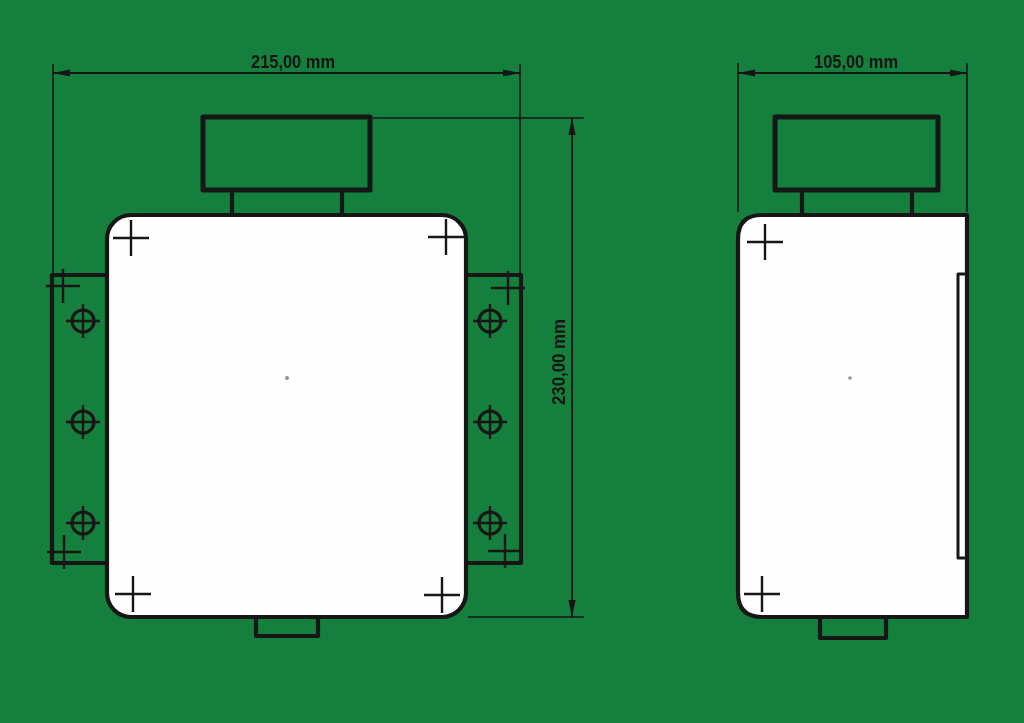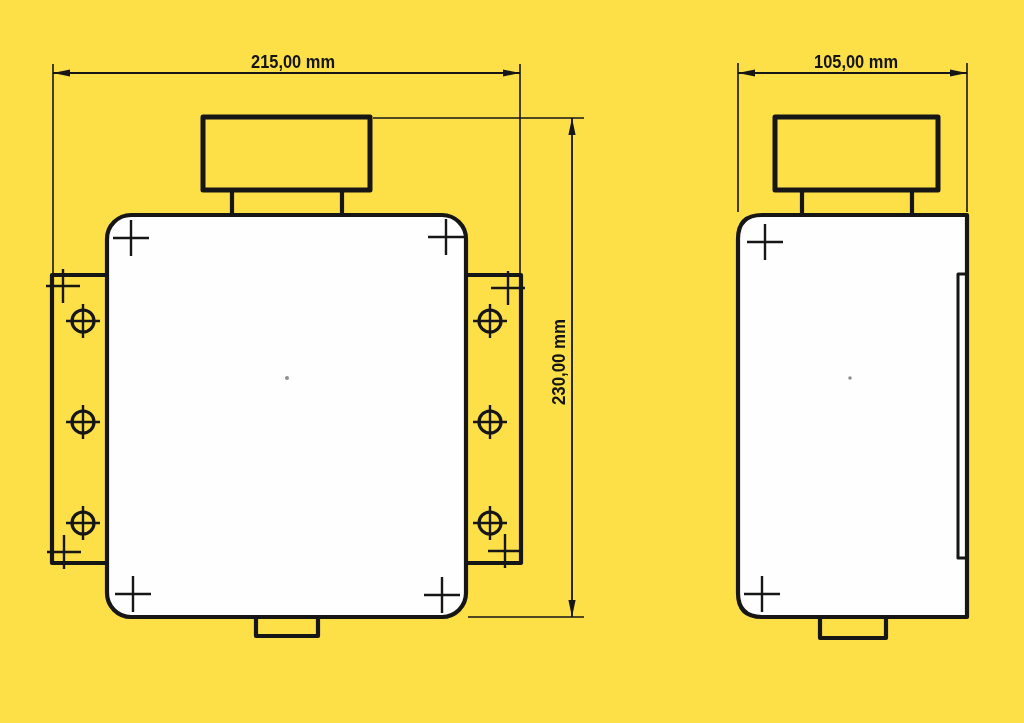--- a/index.html
+++ b/index.html
@@ -4,21 +4,21 @@
 <style>
   html, body {
     margin: 0;
     padding: 0;
     background: #ffffff;
   }
   .canvas {
     position: relative;
     width: 1024px;
     height: 723px;
-    background: #fde047;
+    background: #15803d;
     overflow: hidden;
   }
   svg { display: block; }
   .outline {
     fill: none;
     stroke: #161616;
     stroke-width: 4.2;
     stroke-linejoin: round;
   }
   .outline.filled { fill: #fefefe; }

